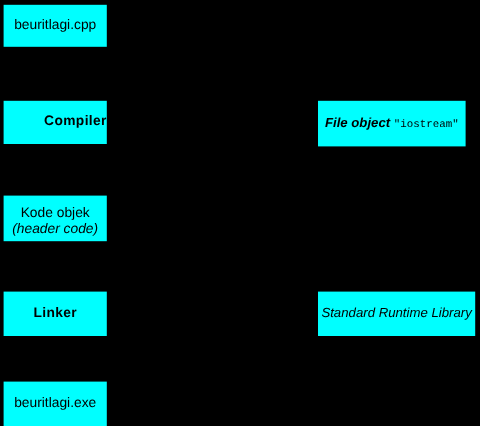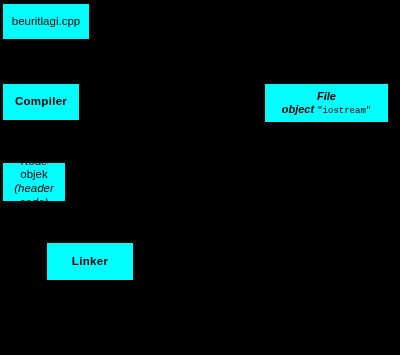--- a/index.html
+++ b/index.html
@@ -18,21 +18,21 @@
   .node {
     position: absolute;
     background: #00FFFF;
     color: #000000;
     display: flex;
     align-items: center;
     justify-content: center;
     text-align: center;
     line-height: 1.18;
     box-sizing: border-box;
-    padding: 2px 16px;
+    padding: 2px 0;
   }
   .node .txt { display: block; }
   .n-plain   { font-size: 11.5px; font-weight: normal; font-style: normal; }
   .n-bold    { font-size: 11.5px; font-weight: bold;   font-style: normal; letter-spacing: 0.3px; }
   .n-italic  { font-size: 11px;   font-weight: normal; font-style: italic; }
   .n-bolditalic { font-size: 11px; font-weight: bold;  font-style: italic; }
   .mono {
     font-family: "Liberation Mono", "DejaVu Sans Mono", monospace;
     font-size: 9px;
     font-weight: normal;
@@ -54,24 +54,24 @@
   }
   .arrowhead.left {
     border-top: 4px solid transparent;
     border-bottom: 4px solid transparent;
     border-right: 6px solid #000000;
     border-left: 0;
   }
 
   
   #node-source       { left: 3px;   top: 4px;   width: 86px;  height: 35px; }
-  #node-compiler     { left: 3px;   top: 84px;  width: 76px;  height: 36px; }
+  #node-compiler     { left: 3px;   top: 84px;  width: 86px;  height: 36px; justify-content: flex-end; }
   #node-fileheader   { left: 265px; top: 84px;  width: 123px; height: 38px; }
-  #node-objectcode   { left: 3px;   top: 163px; width: 62px;  height: 38px; }
-  #node-linker       { left: 3px;   top: 243px; width: 86px;  height: 37px; margin-left: 44px; }
+  #node-objectcode   { left: 3px;   top: 163px; width: 86px;  height: 38px; align-items: flex-end; }
+  #node-linker       { left: 3px;   top: 243px; width: 86px;  height: 37px; }
   #node-runtimelib   { left: 265px; top: 243px; width: 131px; height: 37px; }
   #node-executable   { left: 3px;   top: 318px; width: 86px;  height: 37px; }
 </style>
 </head>
 <body>
 
 <div id="canvas">
 
   <div class="conn" style="left:45px; top:39px; width:2px; height:39px;"></div>
   <div class="arrowhead" style="left:42px; top:78px;"></div>
@@ -104,15 +104,21 @@
   </div>
 
   <div class="node n-plain" id="node-objectcode">
     <span class="txt"><span>Kode objek</span><br><span class="line2">(header code)</span></span>
   </div>
 
   <div class="node n-bold" id="node-linker">
     <span class="txt">Linker</span>
   </div>
 
+  <div class="node n-italic" id="node-runtimelib">
+    <span class="txt">Standard Runtime Library</span>
+  </div>
 
+  <div class="node n-plain" id="node-executable">
+    <span class="txt">beuritlagi.exe</span>
+  </div>
 
 </div>
 
 </body></html>

